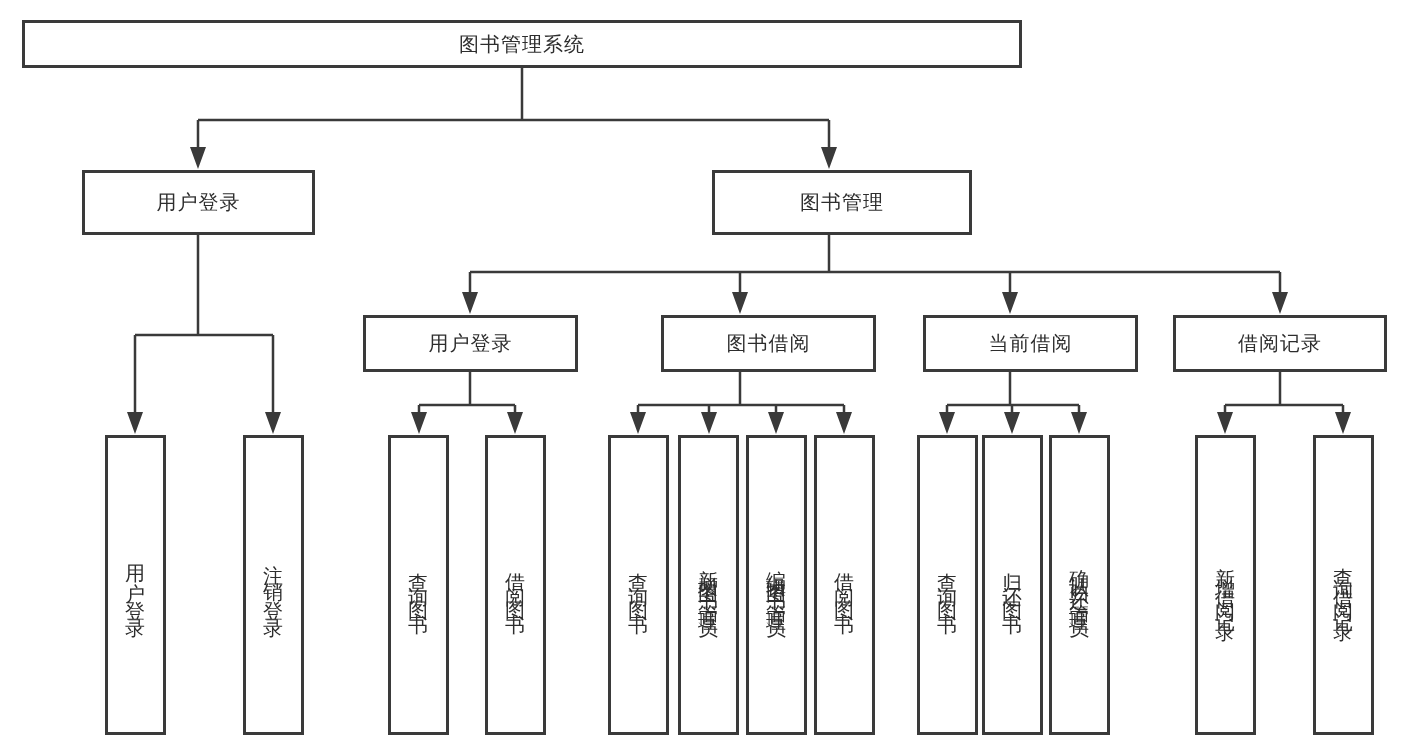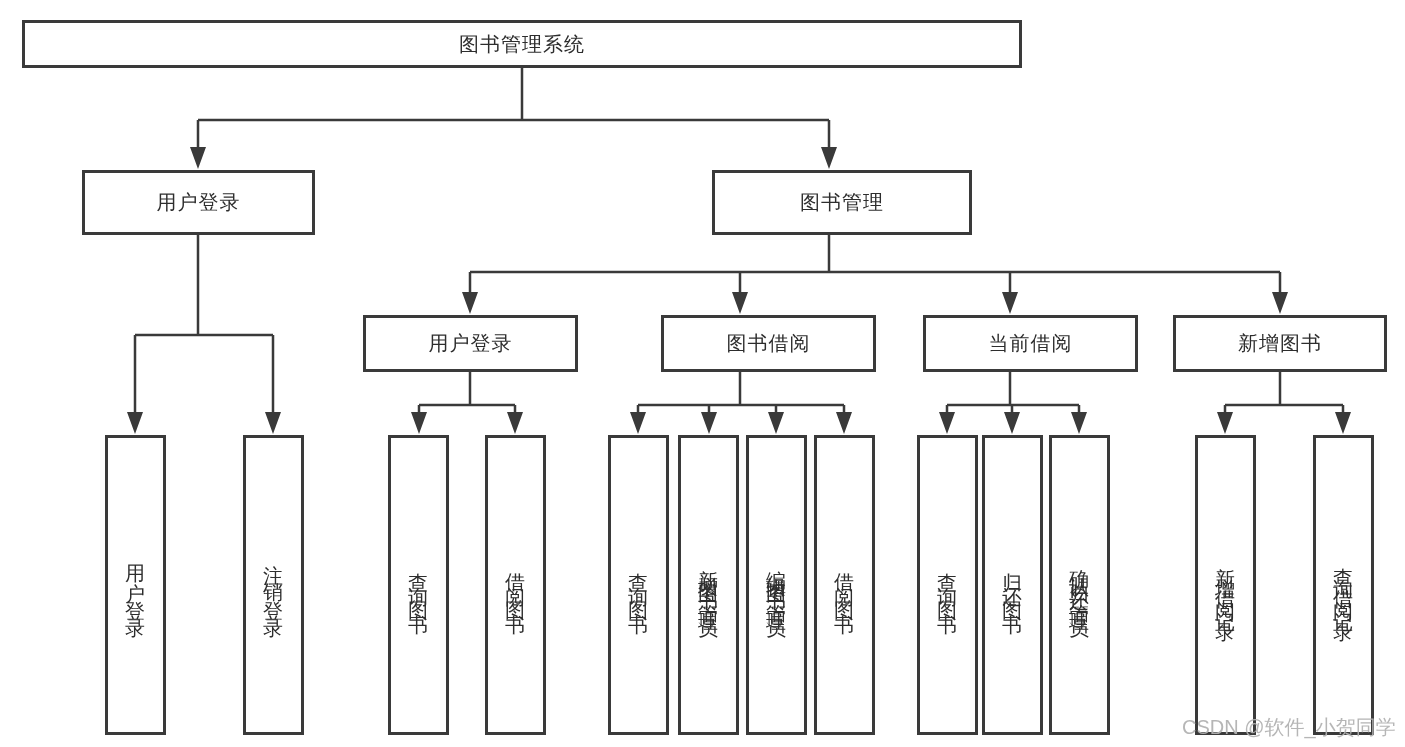--- a/index.html
+++ b/index.html
@@ -117,21 +117,21 @@
   <div class="node h-l3" style="left:363px;">
     <span class="lbl">用户登录</span>
   </div>
   <div class="node h-l3" style="left:633px;margin-left:28px;">
     <span class="lbl">图书借阅</span>
   </div>
   <div class="node h-l3" style="left:903px;margin-left:20px;">
     <span class="lbl">当前借阅</span>
   </div>
   <div class="node h-l3" style="left:1173px;width:214px;">
-    <span class="lbl">新增图书</span>
+    <span class="lbl">借阅记录</span>
   </div>
 
   <div class="node v" style="left:105px;">
     <span class="vtxt sp18">用户登录</span>
   </div>
   <div class="node v" style="left:243px;">
     <span class="vtxt sp18">注销登录</span>
   </div>
 
   <div class="node v" style="left:388px;">
@@ -164,15 +164,14 @@
     <span class="vtxt sp7">确认归还（管理员）</span>
   </div>
 
   <div class="node v" style="left:1195px;">
     <span class="vtxt sp11">新增借阅记录</span>
   </div>
   <div class="node v" style="left:1313px;">
     <span class="vtxt sp11">查询借阅记录</span>
   </div>
 
-  <div class="watermark">CSDN @软件_小贺同学</div>
 
 </div>
 
 </body></html>

